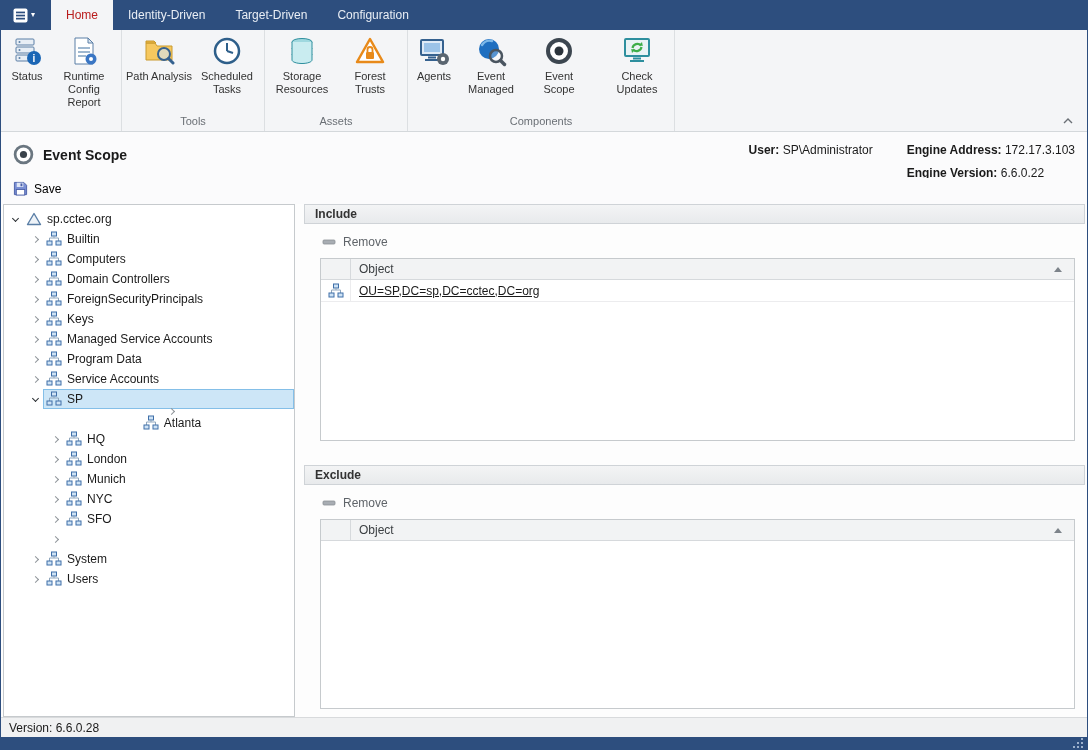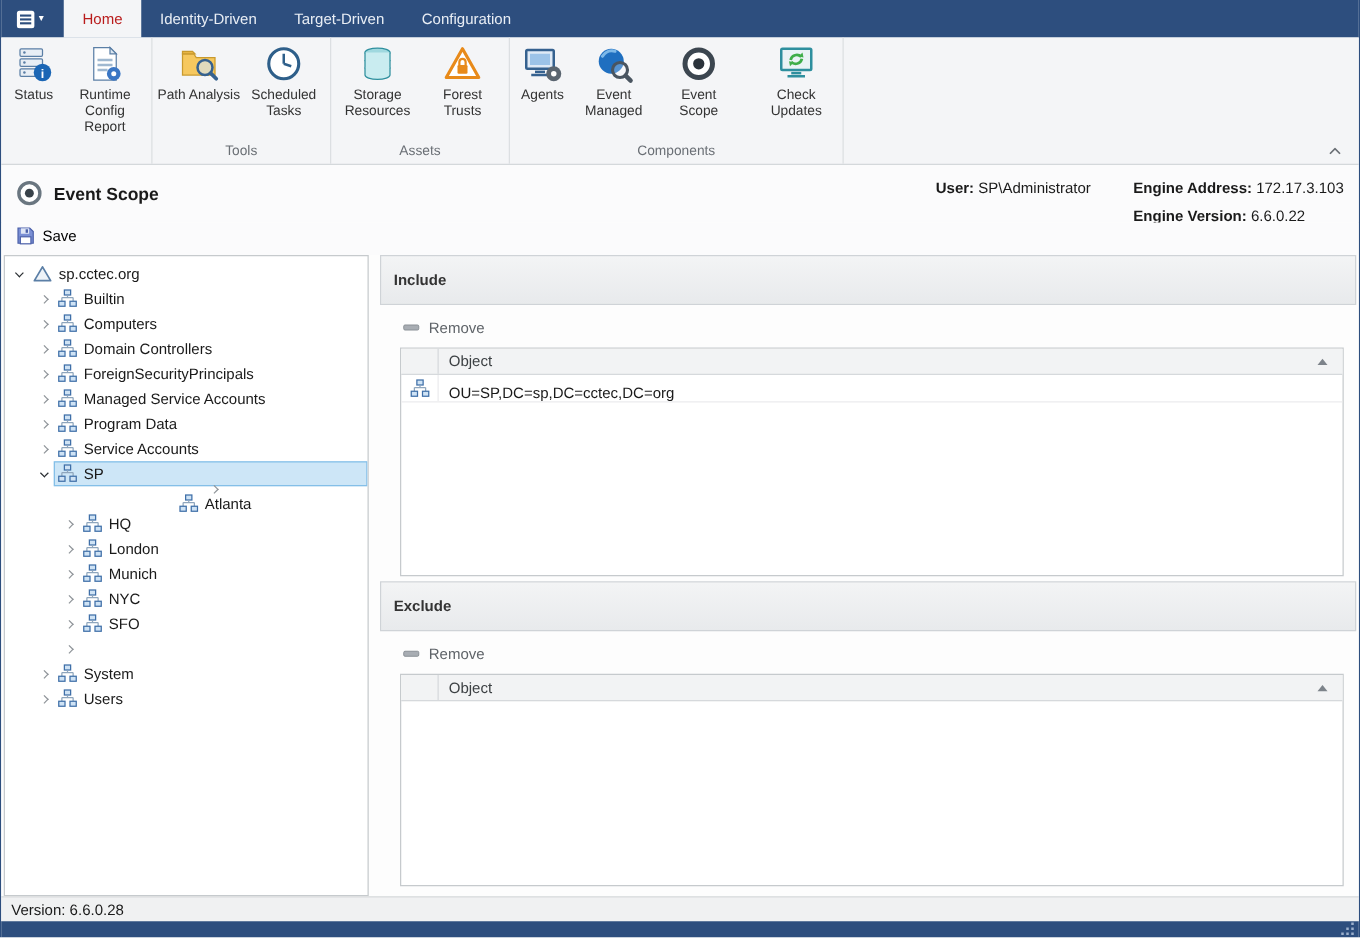--- a/index.html
+++ b/index.html
@@ -62,33 +62,33 @@
   .tree-sel { flex:1; height:20px; display:flex; align-items:center; gap:5px; padding-left:2px; border:1px solid transparent; min-width:0; }
   .tree-sel.selected { background:#cde6f7; border-color:#84bfe8; }
   .tree-icon { flex:none; }
   .tree-icon svg { width:16px; height:16px; display:block; }
   .tree-label { white-space:nowrap; }
 
   .right-panels { flex:1; margin-left:9px; display:flex; flex-direction:column; min-width:0; }
   .panel { display:flex; flex-direction:column; min-height:0; }
   .panel.include { height:240px; flex:none; margin-bottom:21px; }
   .panel.exclude { flex:1; }
-  .panel-header { height:40px; flex:none; background:linear-gradient(#f3f4f5,#e8eaec); border:1px solid #cfd3d7; display:flex; align-items:center; padding:0 10px; font-weight:bold; color:#333; }
+  .panel-header { height:20px; flex:none; background:linear-gradient(#f3f4f5,#e8eaec); border:1px solid #cfd3d7; display:flex; align-items:center; padding:0 10px; font-weight:bold; color:#333; }
   .panel-content { flex:1; min-height:0; display:flex; flex-direction:column; padding:8px 10px 0 16px; }
   .remove-btn { display:flex; align-items:center; gap:7px; background:transparent; border:none; font:inherit; color:#5f6469; padding:3px 6px 3px 2px; align-self:flex-start; cursor:default; }
   .remove-btn svg { display:block; }
   .obj-table { margin-top:6px; border:1px solid #c6cacd; background:#fff; display:flex; flex-direction:column; min-height:0; }
   .obj-table.fixed { height:183px; flex:none; }
   .obj-table.fill { flex:1; margin-bottom:8px; }
   .obj-thead { height:21px; flex:none; background:#f2f3f4; border-bottom:1px solid #d6d9dc; display:flex; align-items:center; cursor:default; }
   .obj-iconcol { width:30px; flex:none; align-self:stretch; border-right:1px solid #d6d9dc; display:flex; align-items:center; justify-content:center; }
   .obj-colname { padding-left:8px; color:#3c4043; }
   .sort-arrow { margin-left:auto; margin-right:12px; width:0; height:0; border-left:4px solid transparent; border-right:4px solid transparent; border-bottom:5px solid #7d838a; }
   .obj-tbody { flex:1; overflow:hidden; }
-  .obj-row { height:22px; display:flex; align-items:flex-end; border-bottom:1px solid #ececee; cursor:default; }
+  .obj-row { height:22px; display:flex; align-items:center; border-bottom:1px solid #ececee; cursor:default;text-decoration:underline; }
   .obj-row .obj-iconcol { border-right:1px solid #ececee; }
   .obj-row .obj-iconcol svg { width:16px; height:16px; display:block; }
   .obj-text { padding-left:8px; white-space:nowrap; }
 
   
   .statusbar { height:20px; flex:none; background:#f0f1f2; border-top:1px solid #d8dadc; display:flex; align-items:center; padding:0 8px; }
   .bottom-strip { height:13px; flex:none; background:#2d4e7e; position:relative; }
   .grip { position:absolute; right:4px; bottom:2px; width:12px; height:12px; }
   .grip::after { content:""; position:absolute; right:0; bottom:0; width:2px; height:2px; background:#9cb0cc;
     box-shadow:-4px 0 #9cb0cc, -8px 0 #9cb0cc, 0 -4px #9cb0cc, -4px -4px #9cb0cc, 0 -8px #9cb0cc; }
@@ -378,20 +378,36 @@
           <span class="tree-sel">
             <span class="tree-icon">
               <svg viewBox="0 0 16 16">
                 <rect x="5.5" y="1" width="5" height="4" fill="#cfe3f5" stroke="#3f6fa8"></rect>
                 <path d="M8 5v2M3.5 7h9M3.5 7v3M12.5 7v3" stroke="#8fa6bd" fill="none"></path>
                 <rect x="1" y="10" width="5" height="4" fill="#cfe3f5" stroke="#3f6fa8"></rect>
                 <rect x="10" y="10" width="5" height="4" fill="#cfe3f5" stroke="#3f6fa8"></rect>
               </svg>
             </span>
             <span class="tree-label">ForeignSecurityPrincipals</span>
+          </span>
+        </div>
+        <div class="tree-item" style="padding-left: 24px;">
+          <span class="chev collapsed">
+            <i></i>
+          </span>
+          <span class="tree-sel">
+            <span class="tree-icon">
+              <svg viewBox="0 0 16 16">
+                <rect x="5.5" y="1" width="5" height="4" fill="#cfe3f5" stroke="#3f6fa8"></rect>
+                <path d="M8 5v2M3.5 7h9M3.5 7v3M12.5 7v3" stroke="#8fa6bd" fill="none"></path>
+                <rect x="1" y="10" width="5" height="4" fill="#cfe3f5" stroke="#3f6fa8"></rect>
+                <rect x="10" y="10" width="5" height="4" fill="#cfe3f5" stroke="#3f6fa8"></rect>
+              </svg>
+            </span>
+            <span class="tree-label">Keys</span>
           </span>
         </div>
         <div class="tree-item" style="padding-left: 24px;">
           <span class="chev collapsed">
             <i></i>
           </span>
           <span class="tree-sel">
             <span class="tree-icon">
               <svg viewBox="0 0 16 16">
                 <rect x="5.5" y="1" width="5" height="4" fill="#cfe3f5" stroke="#3f6fa8"></rect>

